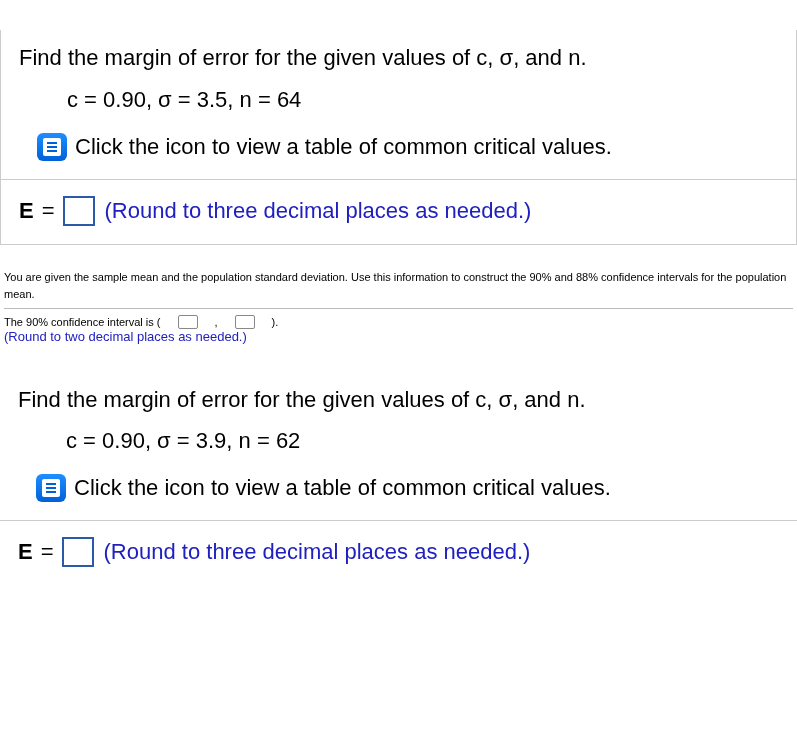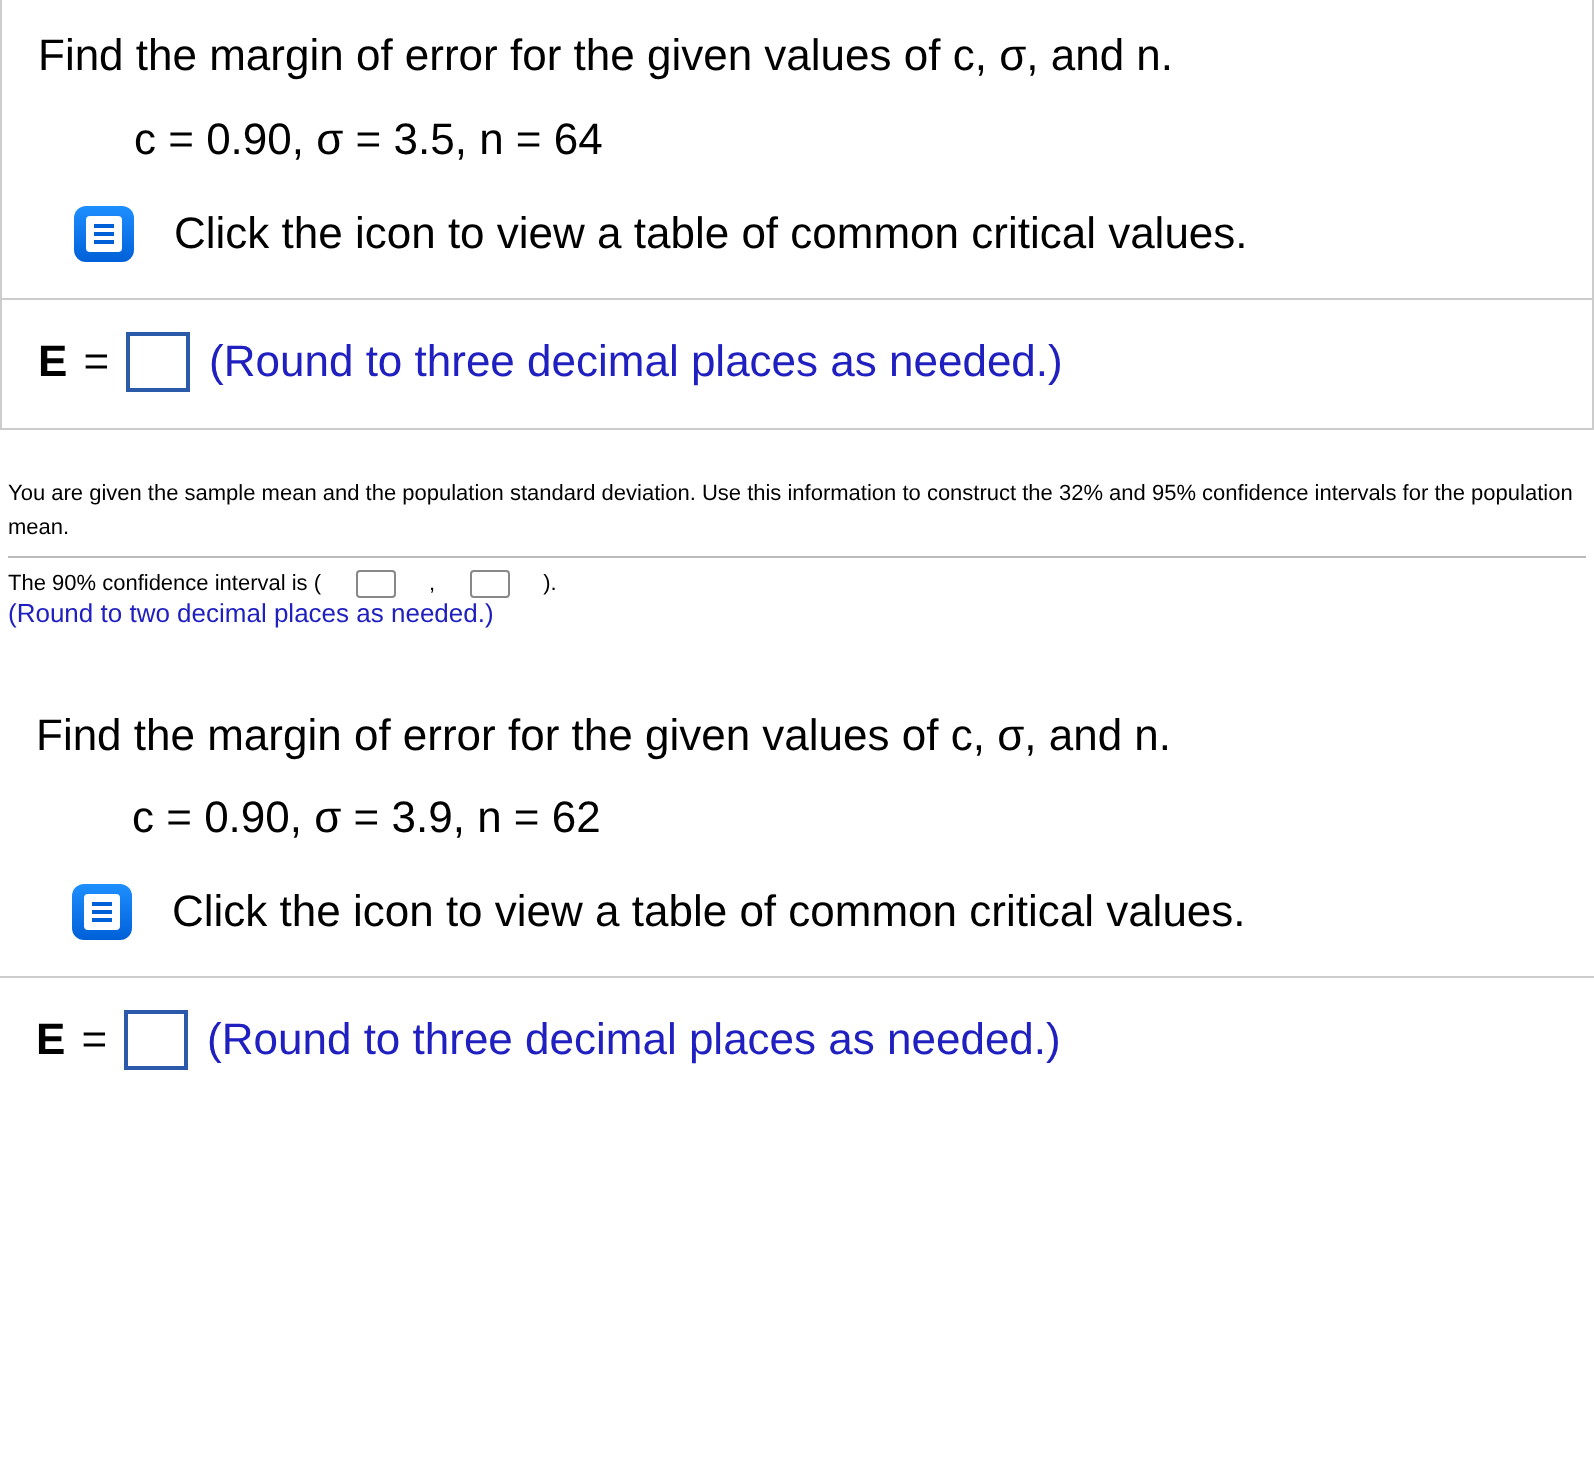--- a/index.html
+++ b/index.html
@@ -13,38 +13,39 @@
       width: 797px;
       height: 740px;
       padding: 0;
     }
     .question-block {
       border: 1px solid #ccc;
       border-top: none;
       padding: 14px 18px 18px 18px;
       margin-bottom: 24px;
       background: #fff;
+      margin-top: 30px;
     }
     .q-main {
       font-size: 22px;
       color: #000;
       margin-bottom: 14px;
       line-height: 1.3;
     }
     .q-params {
       font-size: 22px;
       color: #000;
       margin-left: 48px;
       margin-bottom: 20px;
       font-family: Arial, sans-serif;
     }
     .click-row {
       display: flex;
       align-items: center;
-      gap: 20px;
+      gap: 8px;
       margin-bottom: 18px;
       margin-left: 18px;
     }
     .book-icon {
       width: 30px;
       height: 28px;
       background: linear-gradient(180deg, #1e8fff 0%, #0060d8 100%);
       border-radius: 6px;
       position: relative;
       flex-shrink: 0;
@@ -170,21 +171,21 @@
   <hr class="divider">
   <div class="answer-row">
     <span class="answer-e">E</span>
     <span class="answer-eq">=</span>
     <input type="text" class="inline-input" style="">
     <span class="round-note">(Round to three decimal places as needed.)</span>
   </div>
 </div>
 
 <div class="mid-section">
-  <div class="mid-text">You are given the sample mean and the population standard deviation. Use this information to construct the 32% and 95% confidence intervals for the population mean.</div>
+  <div class="mid-text">You are given the sample mean and the population standard deviation. Use this information to construct the 90% and 88% confidence intervals for the population mean.</div>
   <hr class="mid-divider">
   <div class="mid-answer-row">
     <span>The 90% confidence interval is (</span>
     <input type="text" class="mini-input" style="">
     <span>,</span>
     <input type="text" class="mini-input" style="">
     <span>).</span>
   </div>
   <div class="mid-round">(Round to two decimal places as needed.)</div>
 </div>

